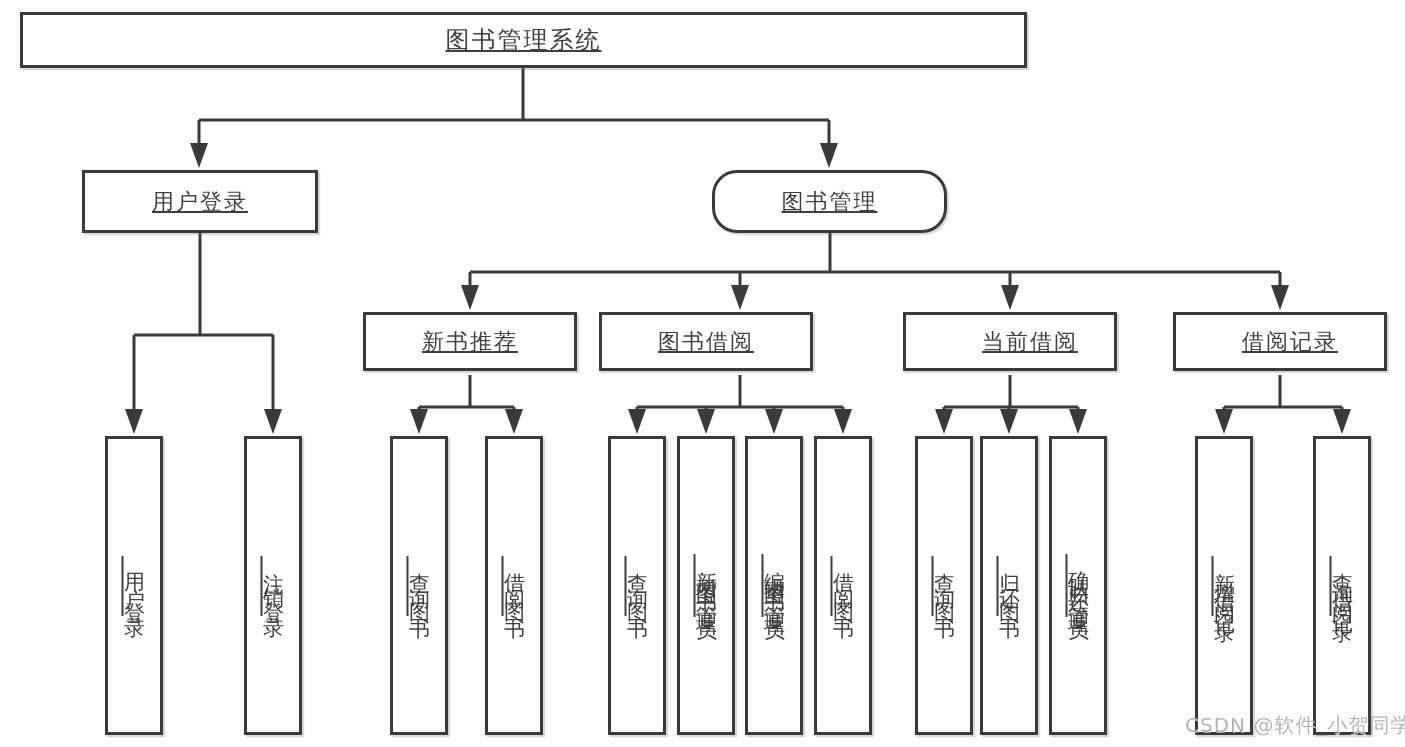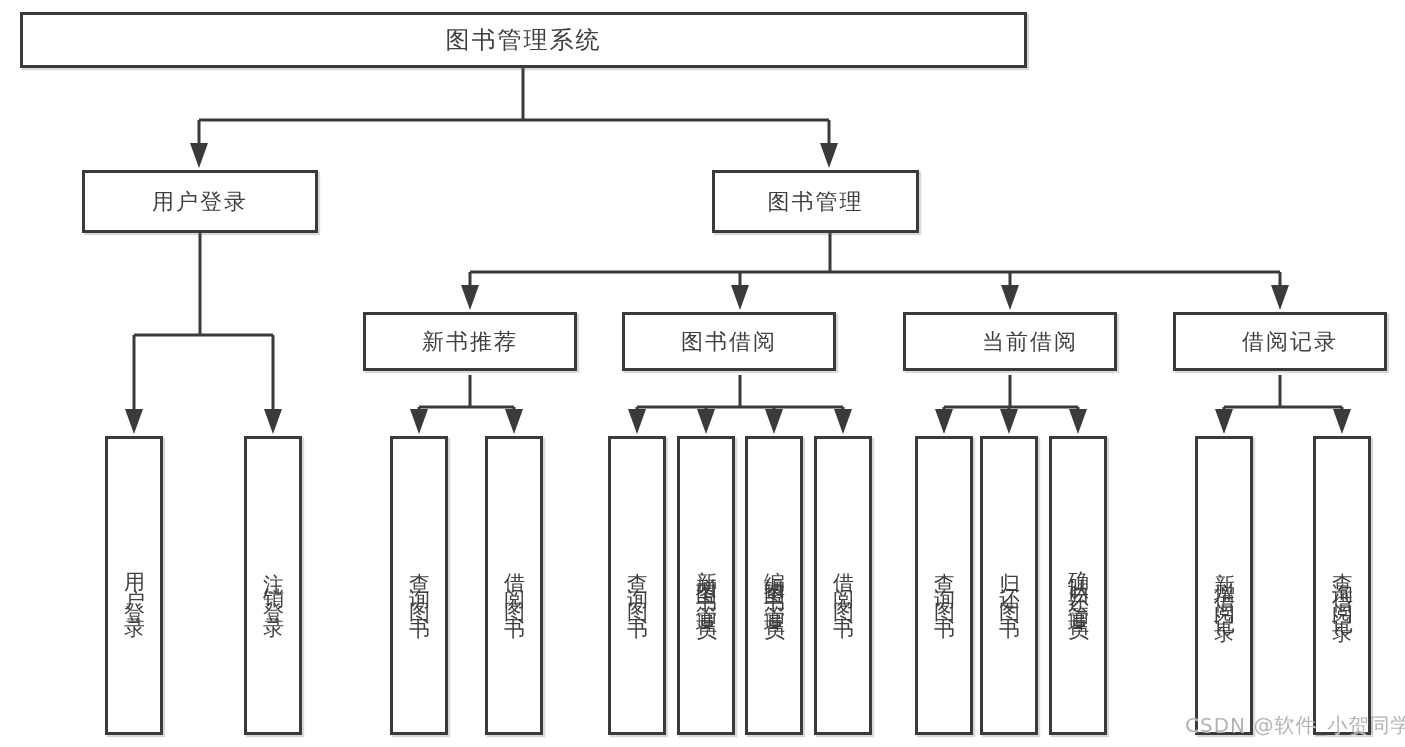--- a/index.html
+++ b/index.html
@@ -26,27 +26,28 @@
   .box {
     position: absolute;
     box-sizing: border-box;
     background: #ffffff;
     border: 3px solid #3a3a3a;
     display: flex;
     align-items: center;
     justify-content: center;
     color: #3f3f3f;
     box-shadow: 2px 2px 1px rgba(120,120,120,0.28);
+    text-decoration: underline;
   }
   .root-box    { left: 20px;  top: 12px;  width: 1007px; height: 56px; }
   .l1-a        { left: 82px;  top: 170px; width: 236px;  height: 63px; }
-  .l1-b        { left: 712px; top: 170px; width: 207px;  height: 63px; }
+  .l1-b        { left: 712px; top: 170px; width: 235px;  height: 63px; border-radius: 25px; }
   .l2          { top: 312px;  width: 214px; height: 59px; }
   .l2-0 { left: 363px; }
-  .l2-1 { left: 622px; }
+  .l2-1 { left: 599px; }
   .l2-2 { left: 903px; padding-left: 40px; }
   .l2-3 { left: 1173px; padding-left: 20px; }
   .leaf        { top: 436px;  width: 58px;  height: 299px; }
   .leaf-0  { left: 105px; }
   .leaf-1  { left: 244px; }
   .leaf-2  { left: 390px; }
   .leaf-3  { left: 485px; }
   .leaf-4  { left: 608px; }
   .leaf-5  { left: 677px; }
   .leaf-6  { left: 745px; }

